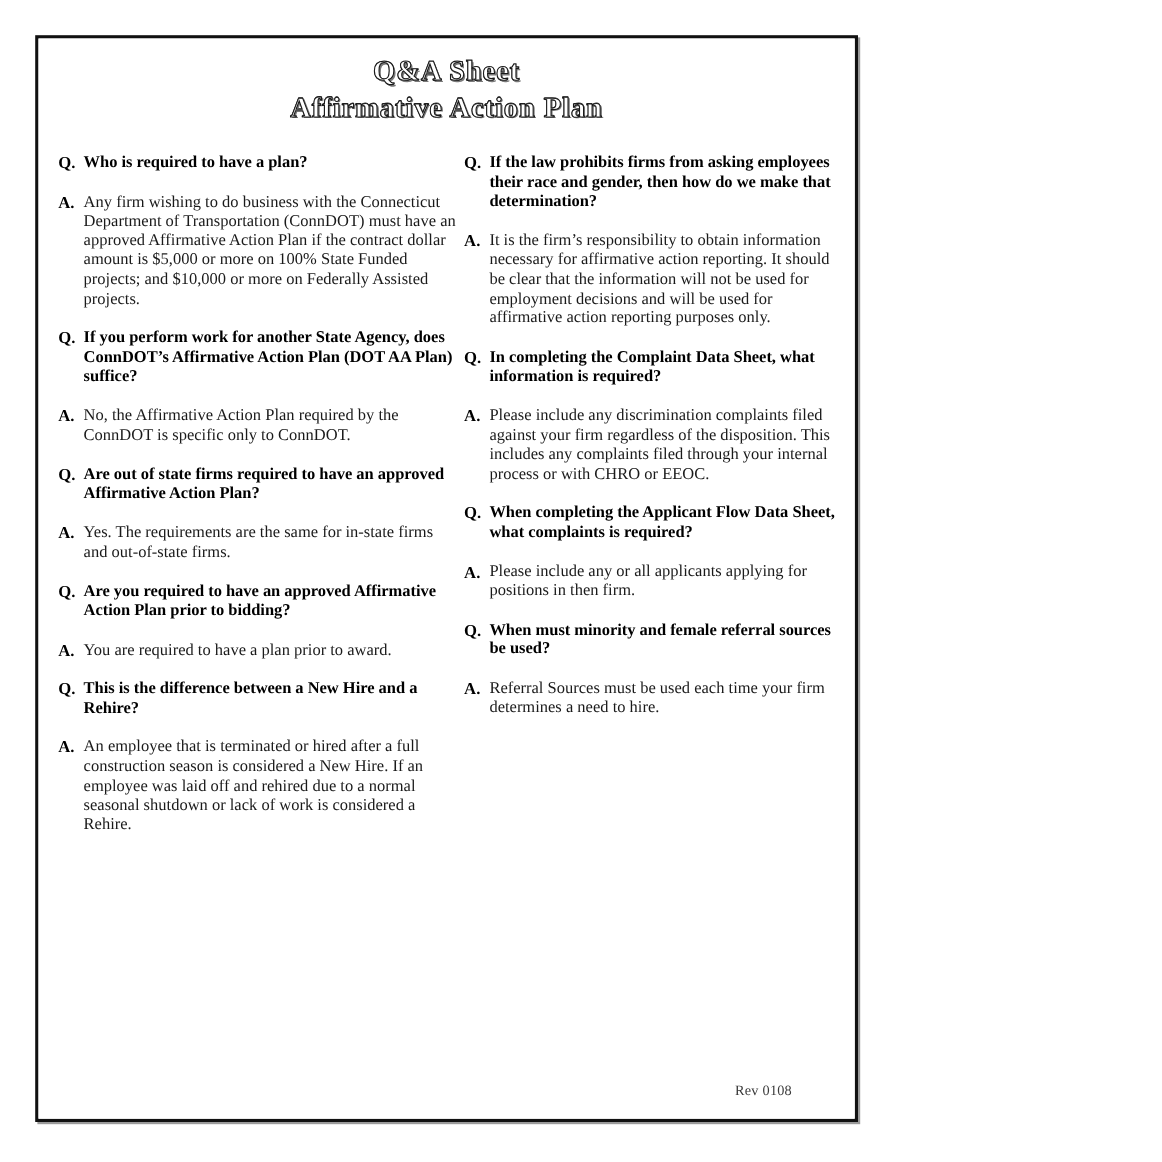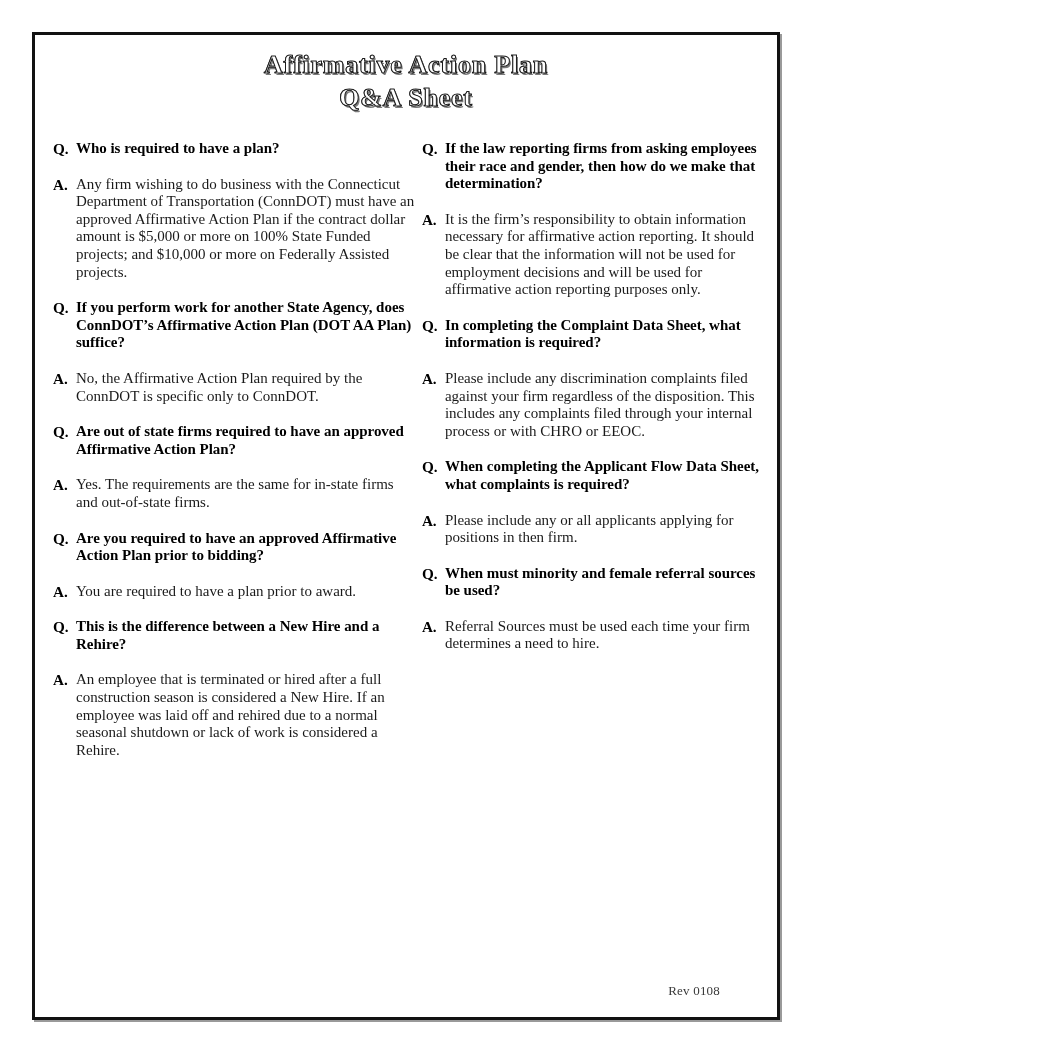--- a/index.html
+++ b/index.html
@@ -128,22 +128,22 @@
     letter-spacing: 0.2px;
   }
 </style>
 </head>
 <body>
 
 <div id="page-sheet">
   <div id="page-inner">
 
     <div id="title-block">
+      <div class="title-line">Q&amp;A Sheet</div>
       <div class="title-line">Affirmative Action Plan</div>
-      <div class="title-line">Q&amp;A Sheet</div>
     </div>
 
     <div id="columns">
       <div class="column left" id="col-left">
           <div class="qa-item question">
             <div class="qa-marker">Q.</div>
             <div class="qa-text">Who is required to have a plan?</div>
           </div>
           <div class="qa-item answer">
             <div class="qa-marker">A.</div>
@@ -178,21 +178,21 @@
             <div class="qa-text">This is the difference between a New Hire and a Rehire?</div>
           </div>
           <div class="qa-item answer">
             <div class="qa-marker">A.</div>
             <div class="qa-text">An employee that is terminated or hired after a full construction season is considered a New Hire.  If an employee was laid off and rehired due to a normal seasonal shutdown or lack of work is considered a Rehire.</div>
           </div>
         </div>
       <div class="column right" id="col-right">
           <div class="qa-item question">
             <div class="qa-marker">Q.</div>
-            <div class="qa-text">If the law reporting firms from asking employees their race and gender, then how do we make that determination?</div>
+            <div class="qa-text">If the law prohibits firms from asking employees their race and gender, then how do we make that determination?</div>
           </div>
           <div class="qa-item answer">
             <div class="qa-marker">A.</div>
             <div class="qa-text">It is the firm’s responsibility to obtain information necessary for affirmative action reporting.  It should be clear that the information will not be used for employment decisions and will be used for affirmative action reporting purposes only.</div>
           </div>
           <div class="qa-item question">
             <div class="qa-marker">Q.</div>
             <div class="qa-text">In completing the Complaint Data Sheet, what information is required?</div>
           </div>
           <div class="qa-item answer">

